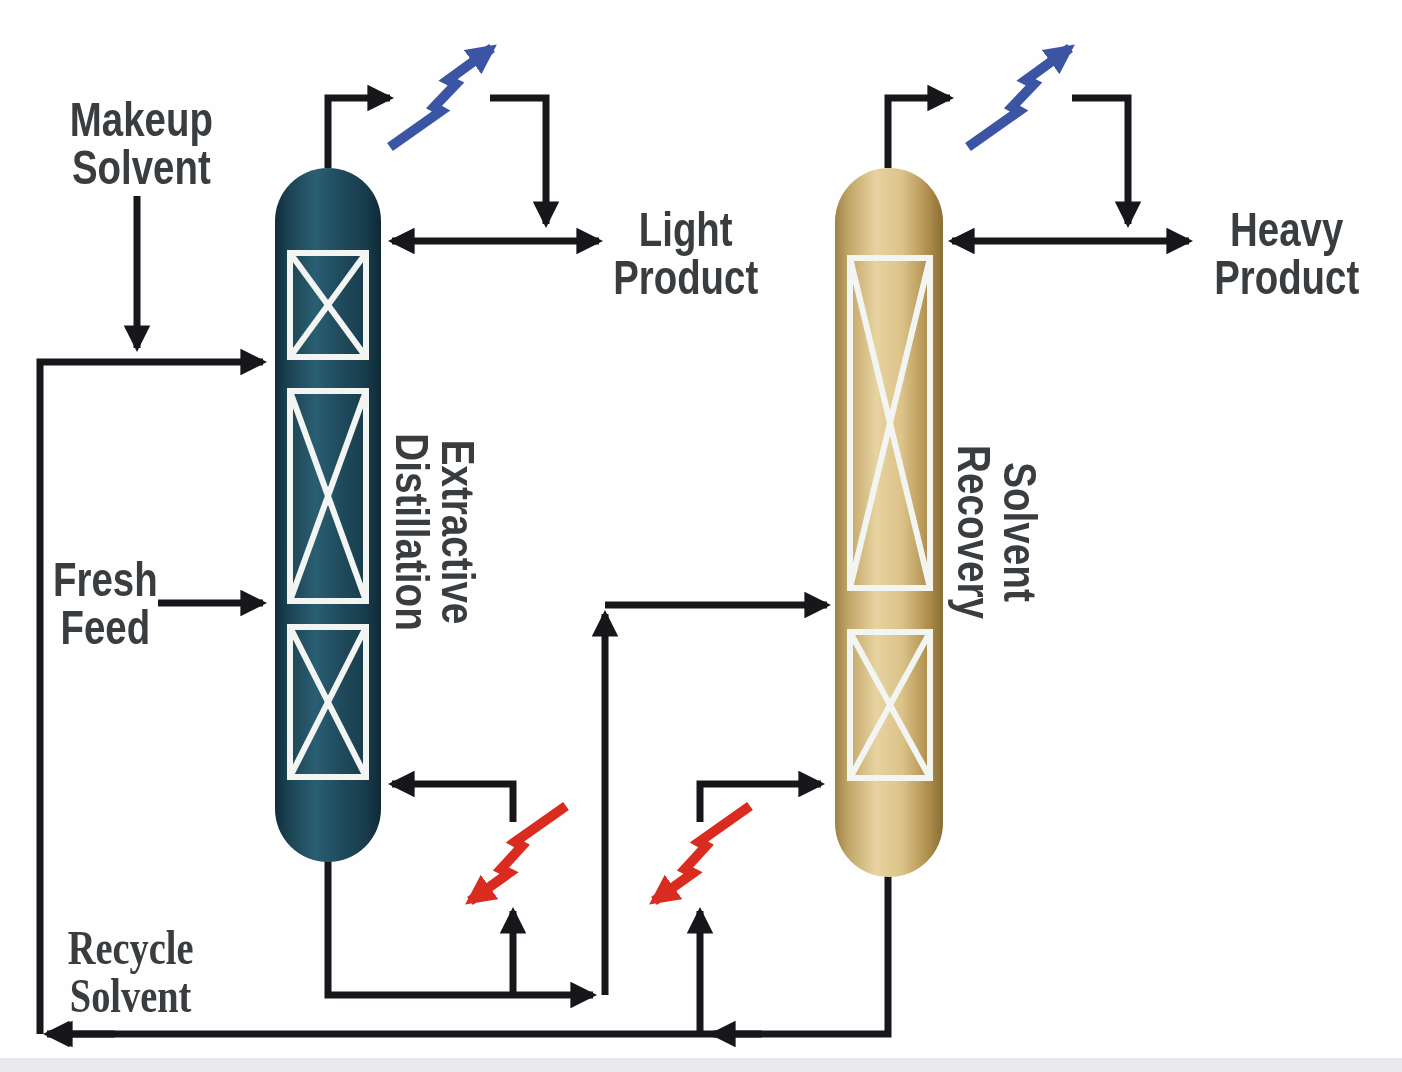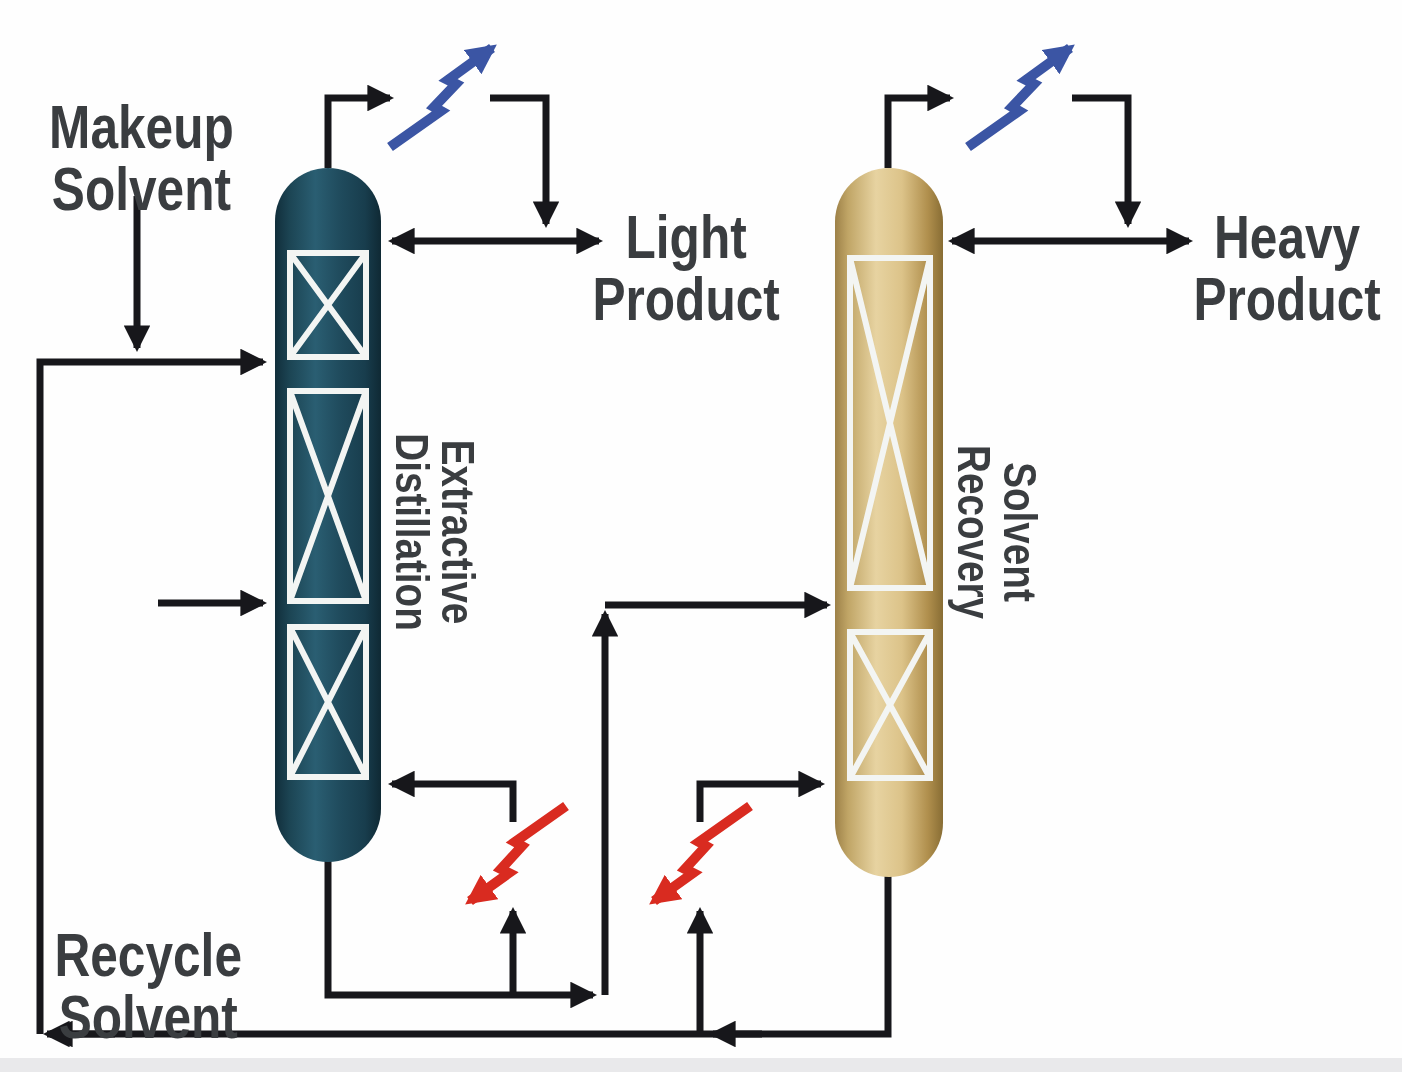--- a/index.html
+++ b/index.html
@@ -8,21 +8,21 @@
     width:1402px;height:1072px;
     background:#fefefe;
     overflow:hidden;
     font-family:"Liberation Sans", sans-serif;
   }
   #pfd-svg{position:absolute;left:0;top:0;}
   .lbl{
     position:absolute;
     color:#3a3d40;
     font-weight:bold;
-    font-size:62px;
+    font-size:48px;
     line-height:1.0;
     text-align:center;
     white-space:nowrap;
   }
   .lbl .inner{display:inline-block;transform:scaleX(0.80);transform-origin:center;}
   .rot{
     position:absolute;
     width:300px;
     color:#3a3d40;
     font-weight:bold;
@@ -154,22 +154,26 @@
       <path d="M 566,806 L 515,842 L 522,846 L 501,869 L 509,873 L 470,901" stroke="#d92b20" marker-end="url(#arrRed)"></path>
       <path d="M 750,806 L 699,842 L 706,846 L 685,869 L 693,873 L 654,901" stroke="#d92b20" marker-end="url(#arrRed)"></path>
     </g>
   </svg>
 
   <div class="lbl" style="left:21px;top:96px;width:240px;">
     <span class="inner"><span>Makeup</span><br>
     <span>Solvent</span></span>
   </div>
 
+  <div class="lbl" style="left:25px;top:556px;width:160px;">
+    <span class="inner"><span>Fresh</span><br>
+    <span>Feed</span></span>
+  </div>
 
-  <div class="lbl" style="left:28px;top:924px;width:240px;">
+  <div class="lbl" style="left:11px;top:924px;width:240px;font-family:Liberation Serif, serif;">
     <span class="inner"><span>Recycle</span><br>
     <span>Solvent</span></span>
   </div>
 
   <div class="lbl" style="left:566px;top:206px;width:240px;text-decoration:underline;">
     <span class="inner"><span>Light</span><br>
     <span>Product</span></span>
   </div>
 
   <div class="lbl" style="left:1167px;top:206px;width:240px;">

